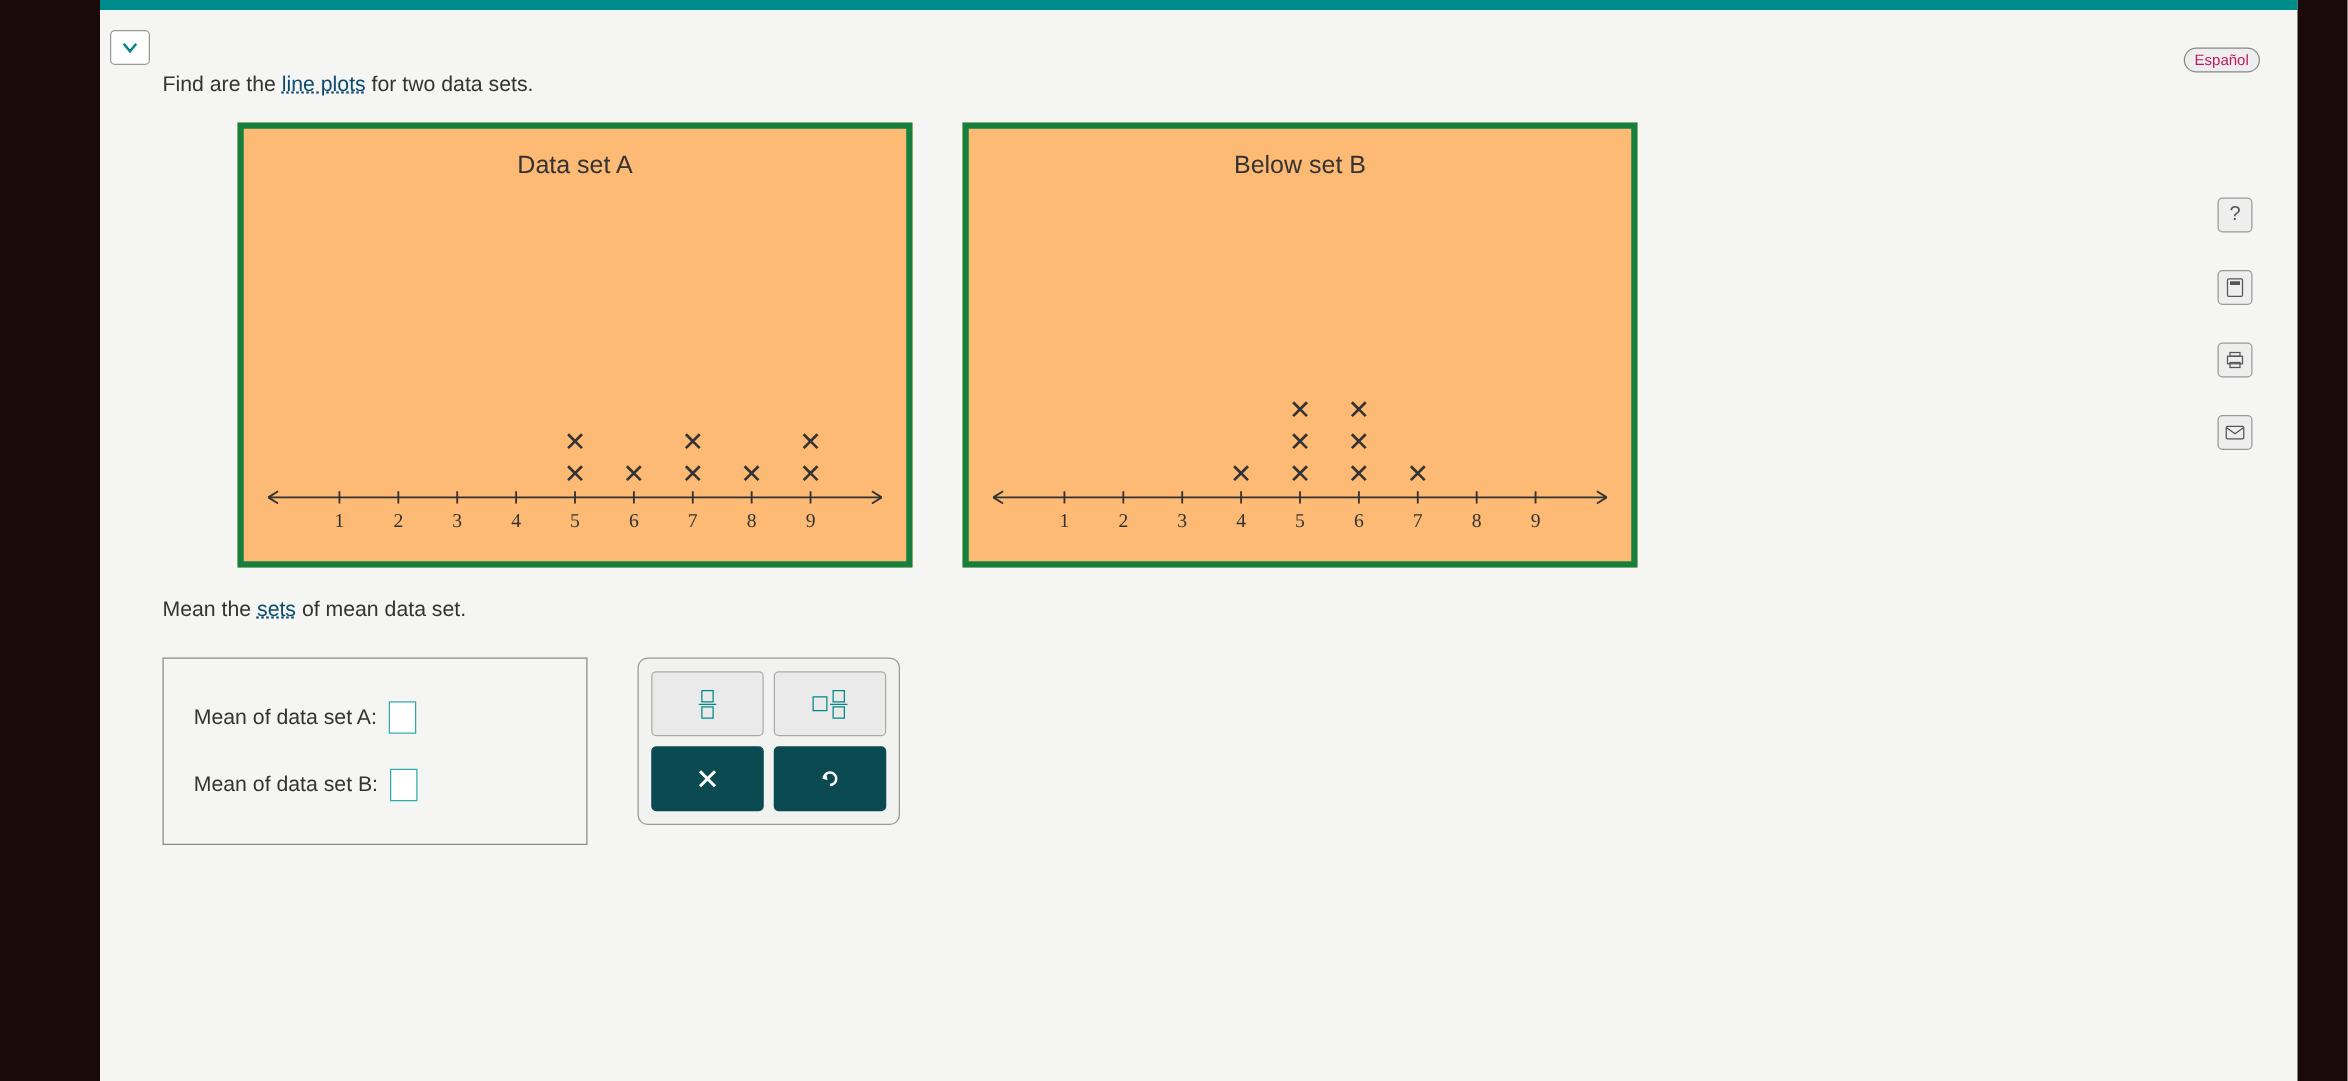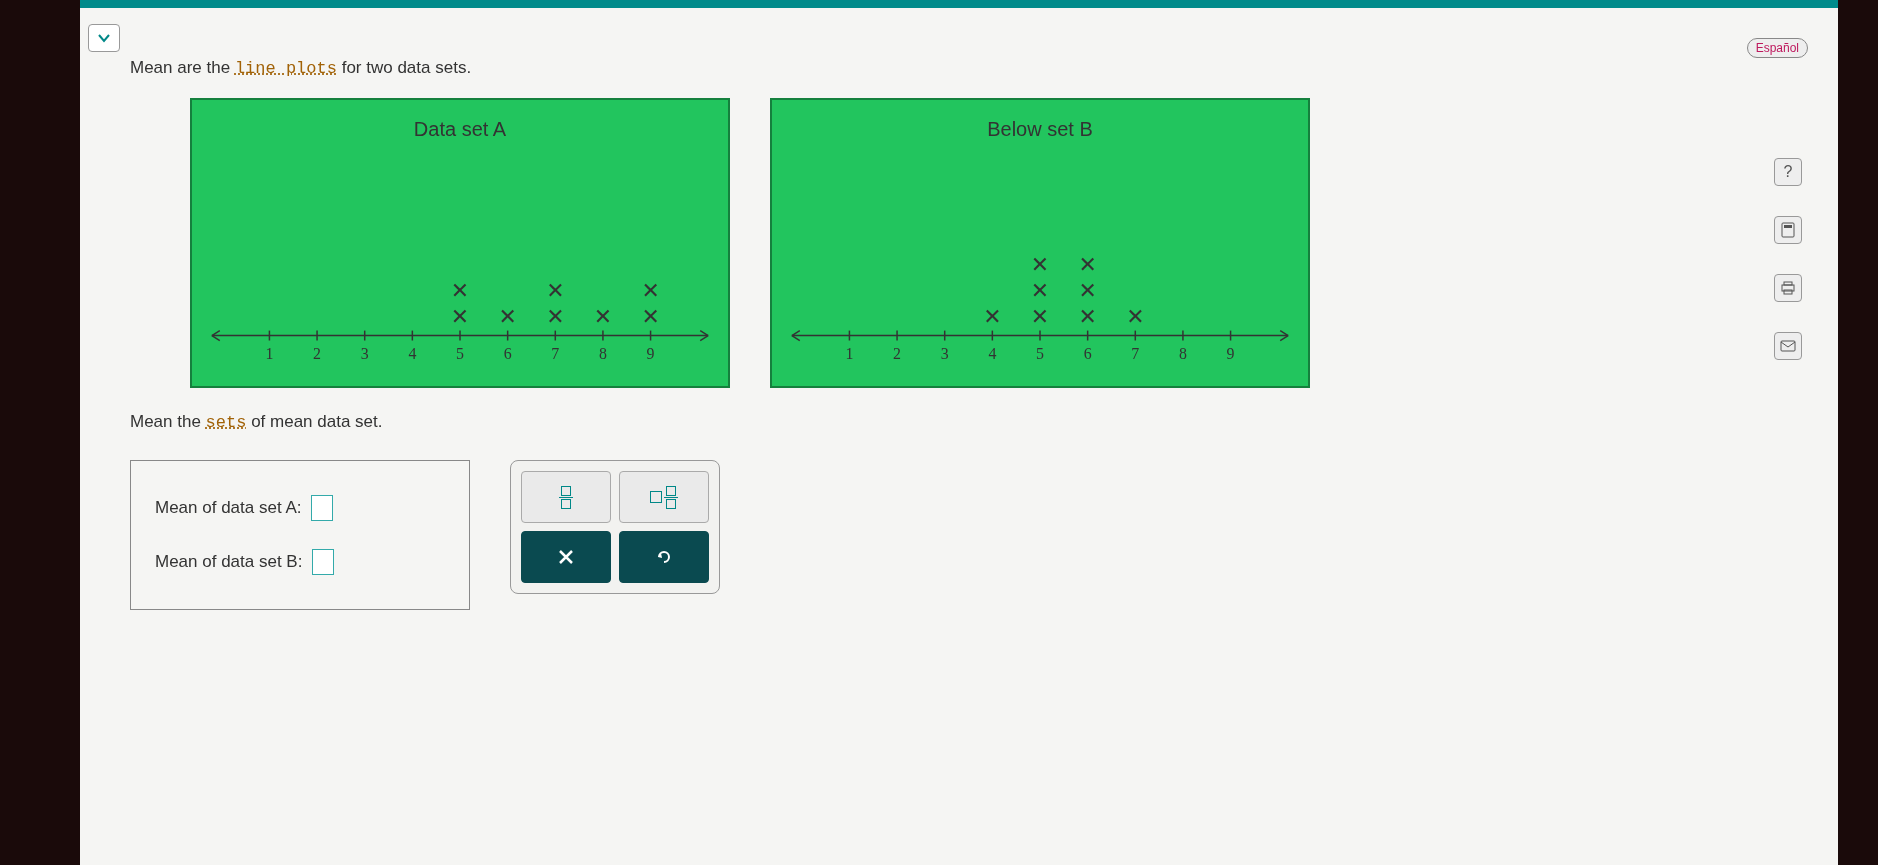--- a/index.html
+++ b/index.html
@@ -46,37 +46,36 @@
     margin-left: 30px;
     margin-top: 20px;
     max-width: 1400px;
   }
   .intro-text {
     font-size: 17px;
     color: #333;
     margin-bottom: 20px;
   }
   .term-link {
-    color: #a16207;
+    color: #0c4a6e;
     text-decoration: underline dotted;
     cursor: help;
-    font-family: Liberation Mono, monospace;
   }
   .plots-row {
     display: flex;
     gap: 40px;
     margin-bottom: 24px;
     margin-left: 60px;
   }
   .plot-card {
-    border: 2px solid #15803d;
+    border: 5px solid #15803d;
     width: 540px;
-    height: 290px;
+    height: 356px;
     position: relative;
-    background: #22c55e;
+    background: #fdba74;
   }
   .plot-title {
     text-align: center;
     font-size: 20px;
     color: #333;
     padding-top: 18px;
   }
   .plot-svg {
     position: absolute;
     bottom: 0;
@@ -211,21 +210,21 @@
       <svg width="16" height="16" viewBox="0 0 16 16">
           <rect x="1" y="3" width="14" height="10" rx="1" fill="none" stroke="#555"></rect>
           <path d="M1 4 L8 9 L15 4" fill="none" stroke="#555"></path>
         </svg>
     </div>
   </div>
 
   <div class="content-area">
 
     <p class="intro-text">
-      <span>Mean are the </span><span class="term-link">line plots</span><span> for two data sets.</span>
+      <span>Find are the </span><span class="term-link">line plots</span><span> for two data sets.</span>
     </p>
 
     <div class="plots-row">
       <div class="plot-card">
         <div class="plot-title">Data set A</div>
         <svg class="plot-svg" id="plot-a-svg" viewBox="0 0 540 220">
             <line x1="20" y1="170" x2="520" y2="170" stroke="#333" stroke-width="1.5"></line>
             <path d="M20 170 l8 -5 m-8 5 l8 5" stroke="#333" stroke-width="1.5" fill="none"></path>
             <path d="M520 170 l-8 -5 m8 5 l-8 5" stroke="#333" stroke-width="1.5" fill="none"></path>
             <line x1="78" x2="78" y1="165" y2="175" stroke="#333" stroke-width="1.5"></line>

